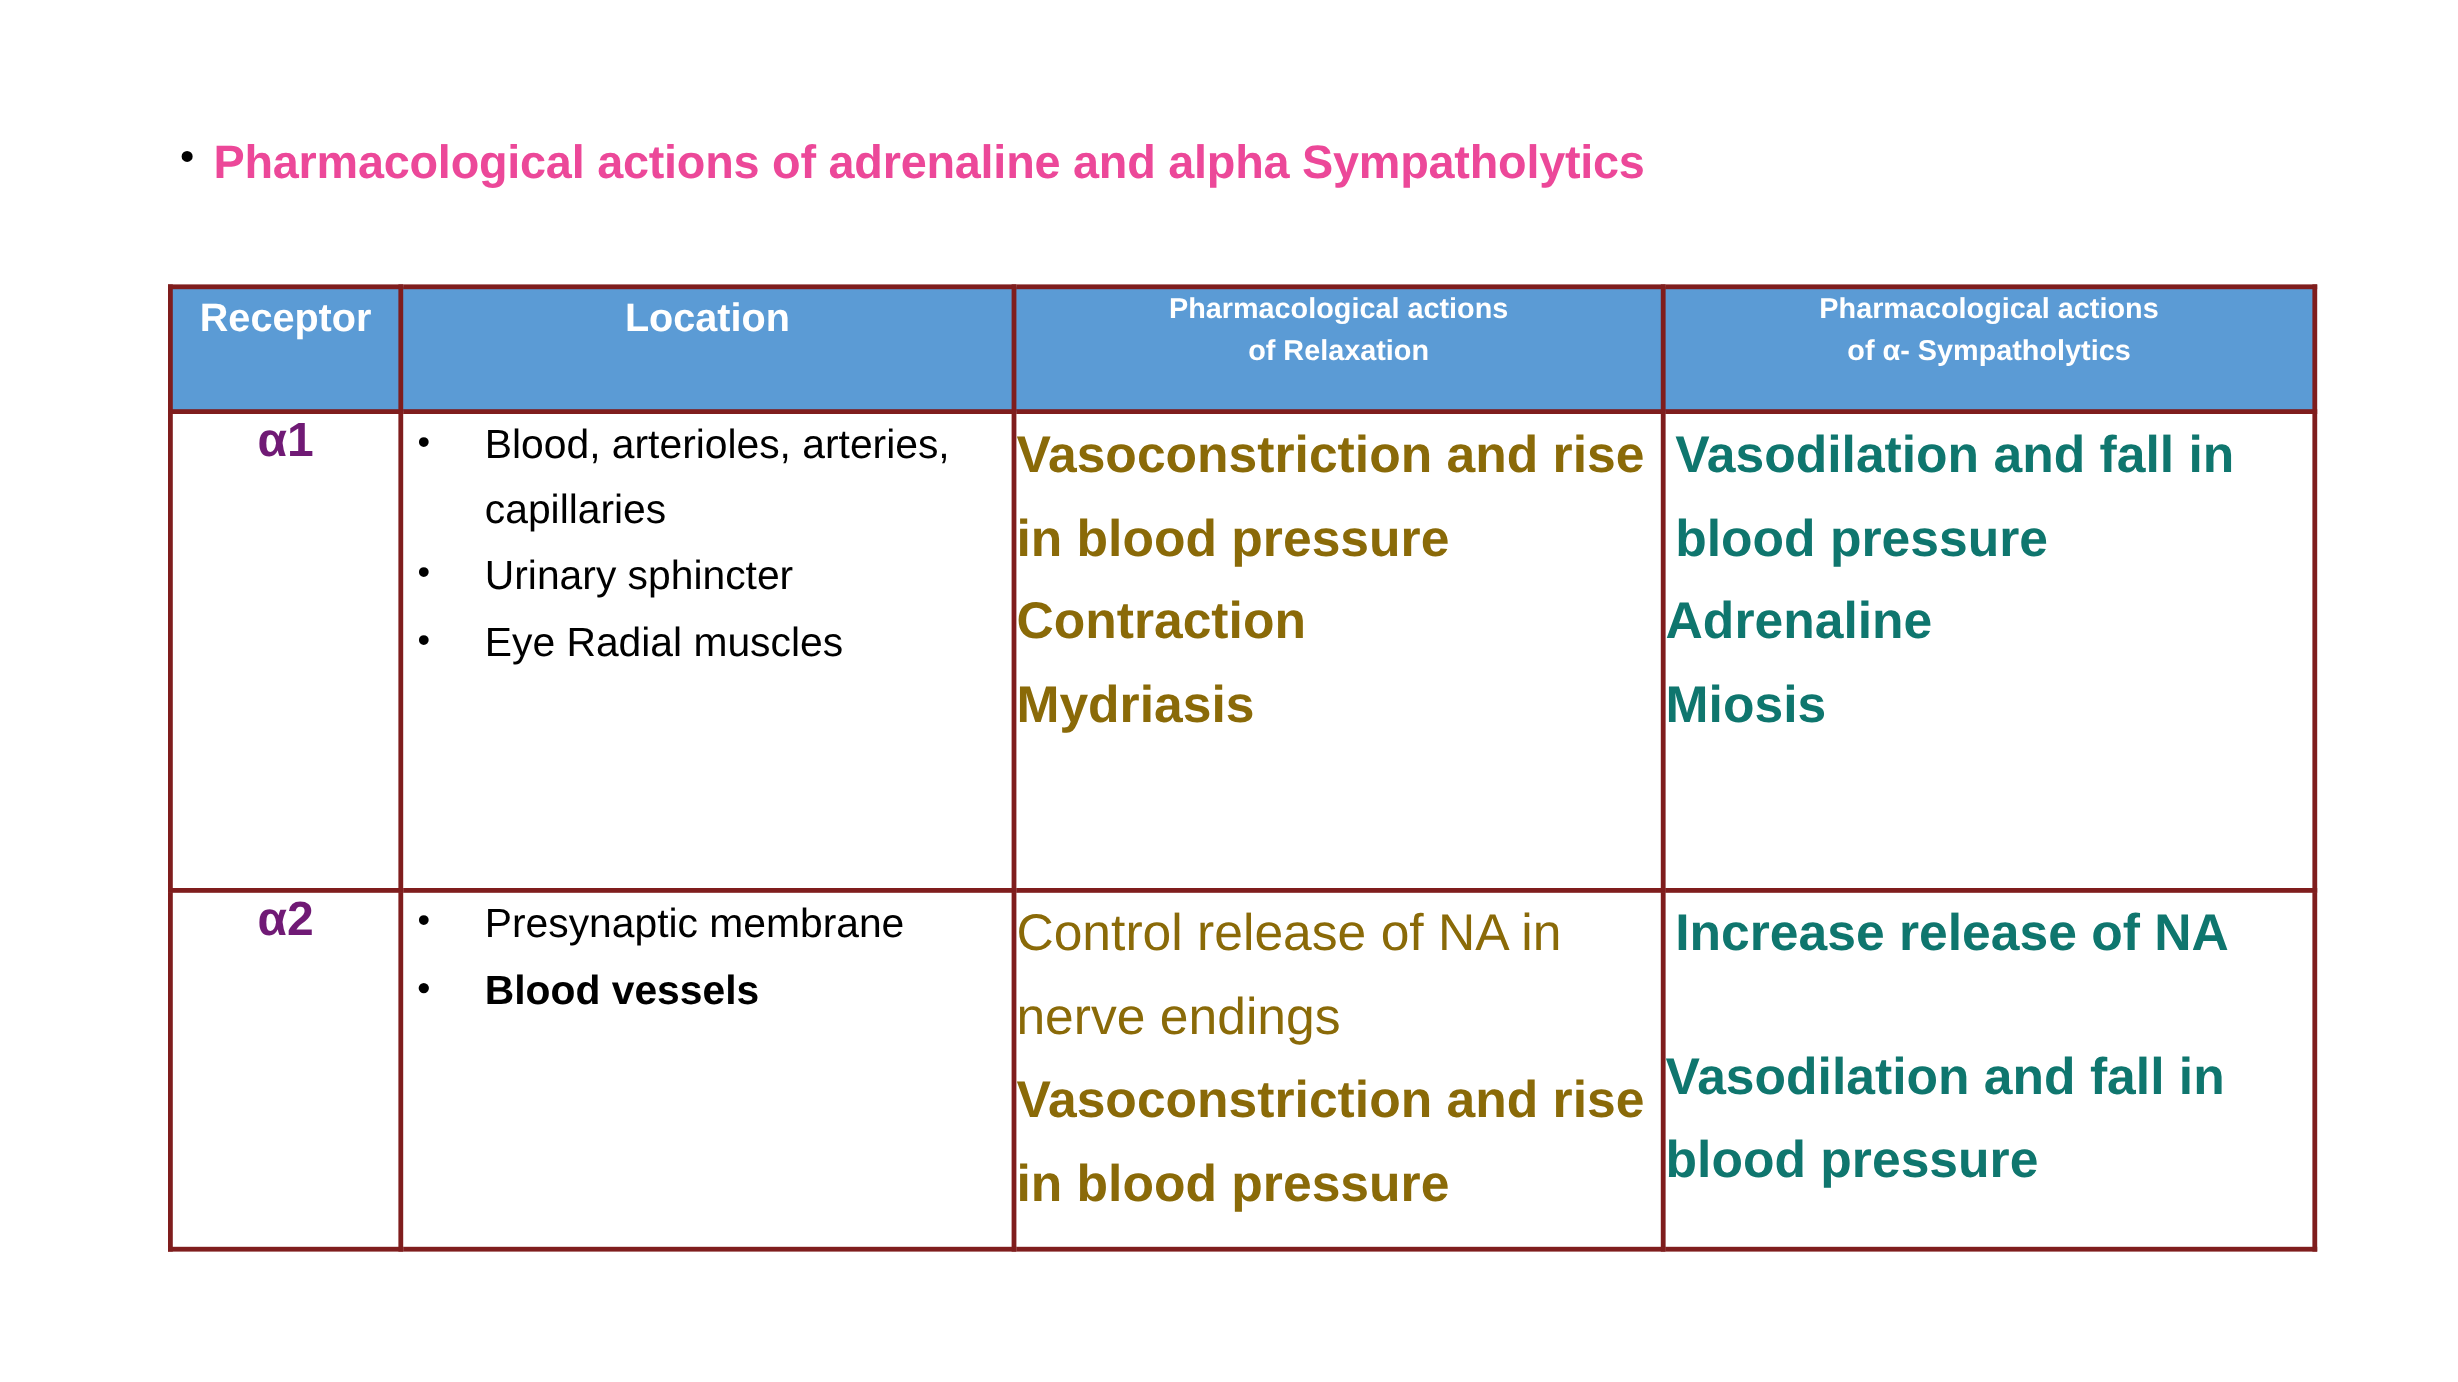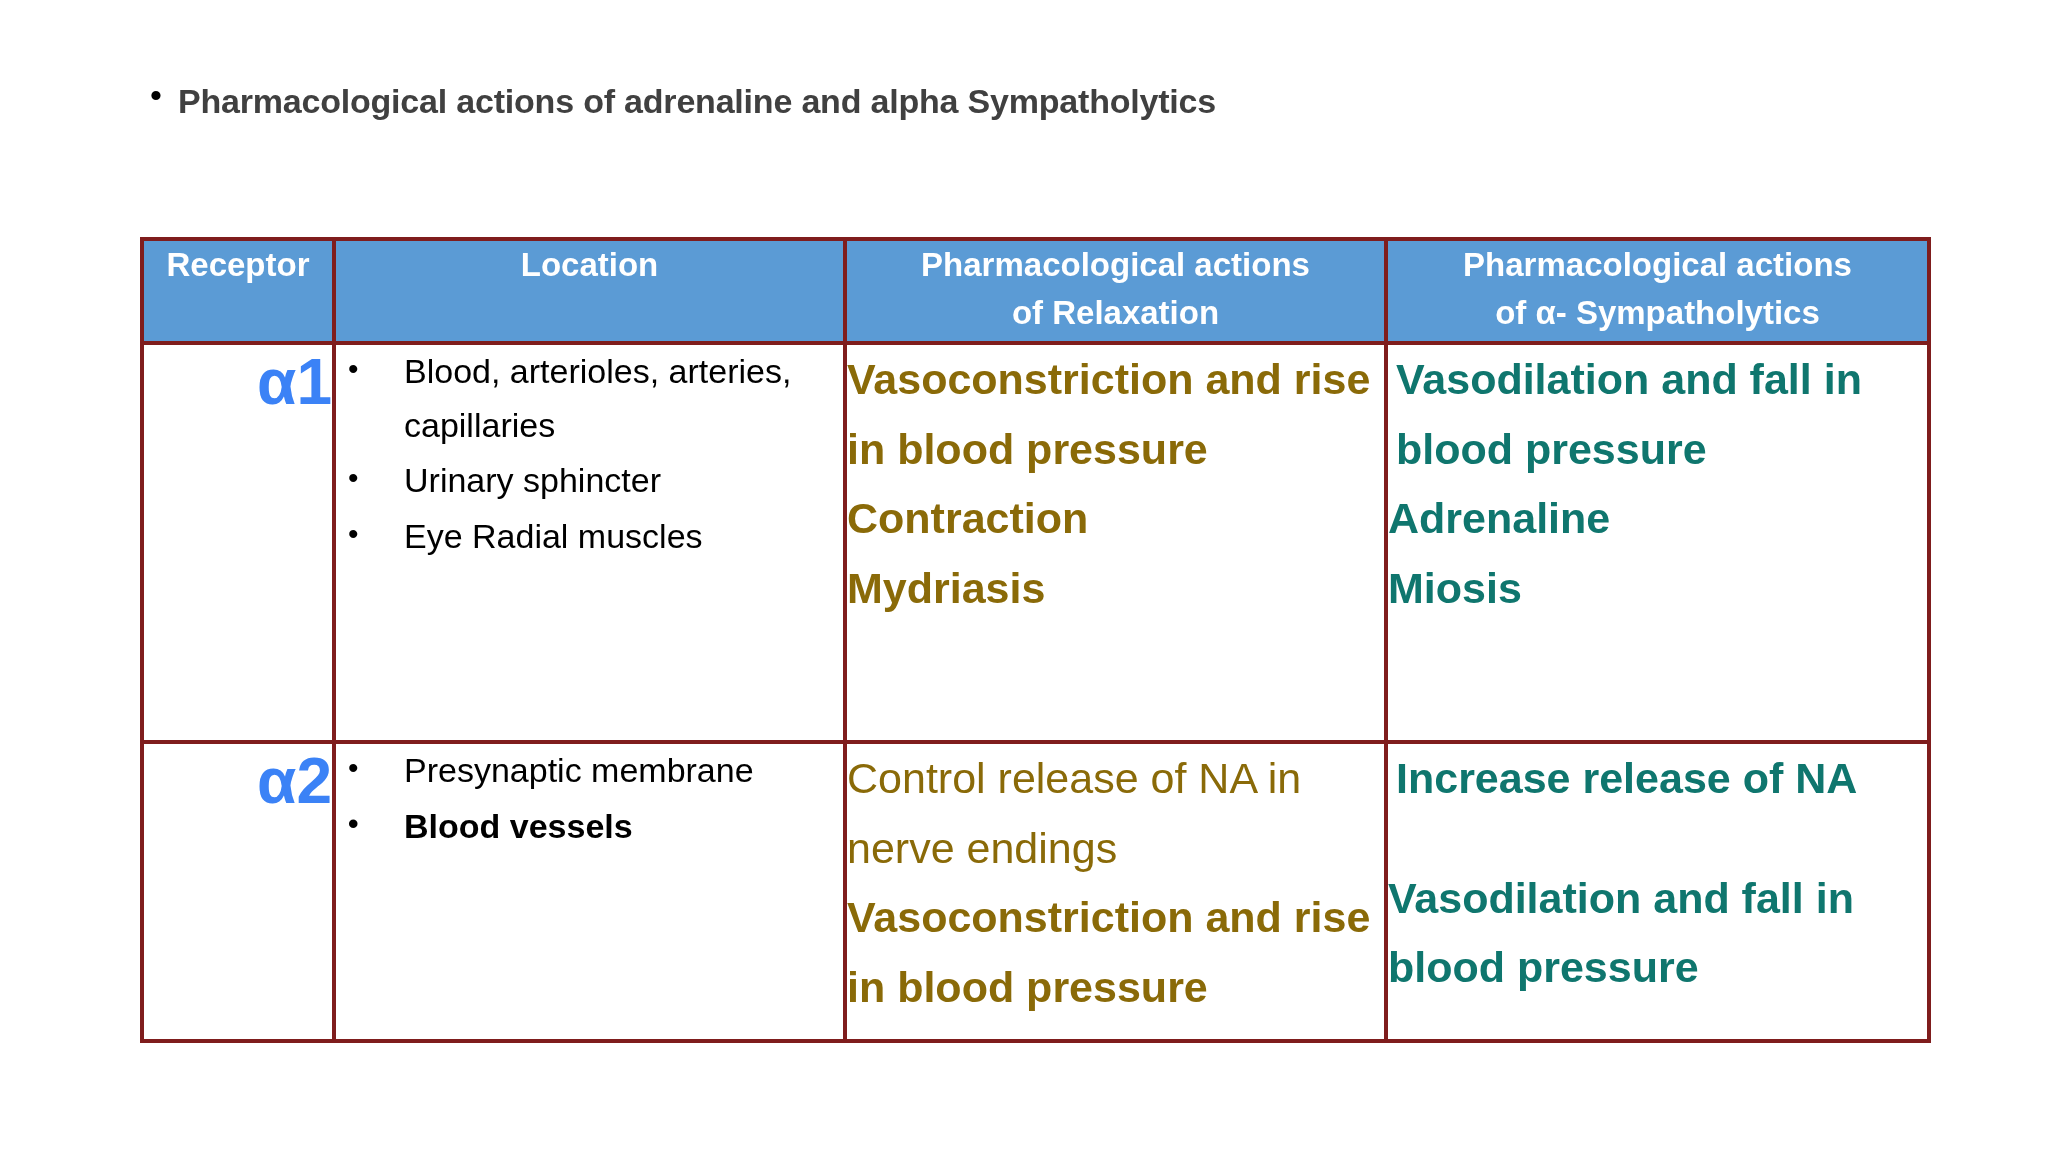--- a/index.html
+++ b/index.html
@@ -31,25 +31,26 @@
     align-items: baseline;
     gap: 16px;
   }
   .title-bullet {
     font-size: 34px;
     line-height: 1;
     color: #000000;
     transform: translateY(-6px);
   }
   .title-text {
-    font-size: 34px;
+    font-size: 39px;
     font-weight: bold;
-    color: #404040;
+    color: #ec4899;
     letter-spacing: -0.2px;
     white-space: nowrap;
+    margin-top: 32px;
   }
 
   
   .tbl {
     position: absolute;
     left: 140px;
     top: 237px;
     width: 1787px;
     border-collapse: collapse;
     table-layout: fixed;
@@ -62,42 +63,42 @@
 
   col.c1 { width: 192px; }
   col.c2 { width: 511px; }
   col.c3 { width: 541px; }
   col.c4 { width: 543px; }
 
   
   thead th {
     background: #5B9BD5;
     color: #ffffff;
-    font-size: 33px;
+    font-size: 24px;
     font-weight: bold;
     text-align: center;
     height: 100px;
     vertical-align: middle;
     line-height: 1.45;
     padding: 6px 8px 10px 8px;
   }
   thead th.one-line { font-size: 33px; }
 
   
   tbody td {
     background: #ffffff;
     height: 395px;
   }
 
   .recept-cell {
-    text-align: right;
+    text-align: center;
     vertical-align: middle;
-    font-size: 64px;
+    font-size: 40px;
     font-weight: bold;
-    color: #3b82f6;
+    color: #701a75;
   }
 
   .loc-cell {
     padding: 24px 10px 10px 22px;
   }
   .loc-list {
     list-style: none;
     margin: 0;
     padding: 0;
   }

